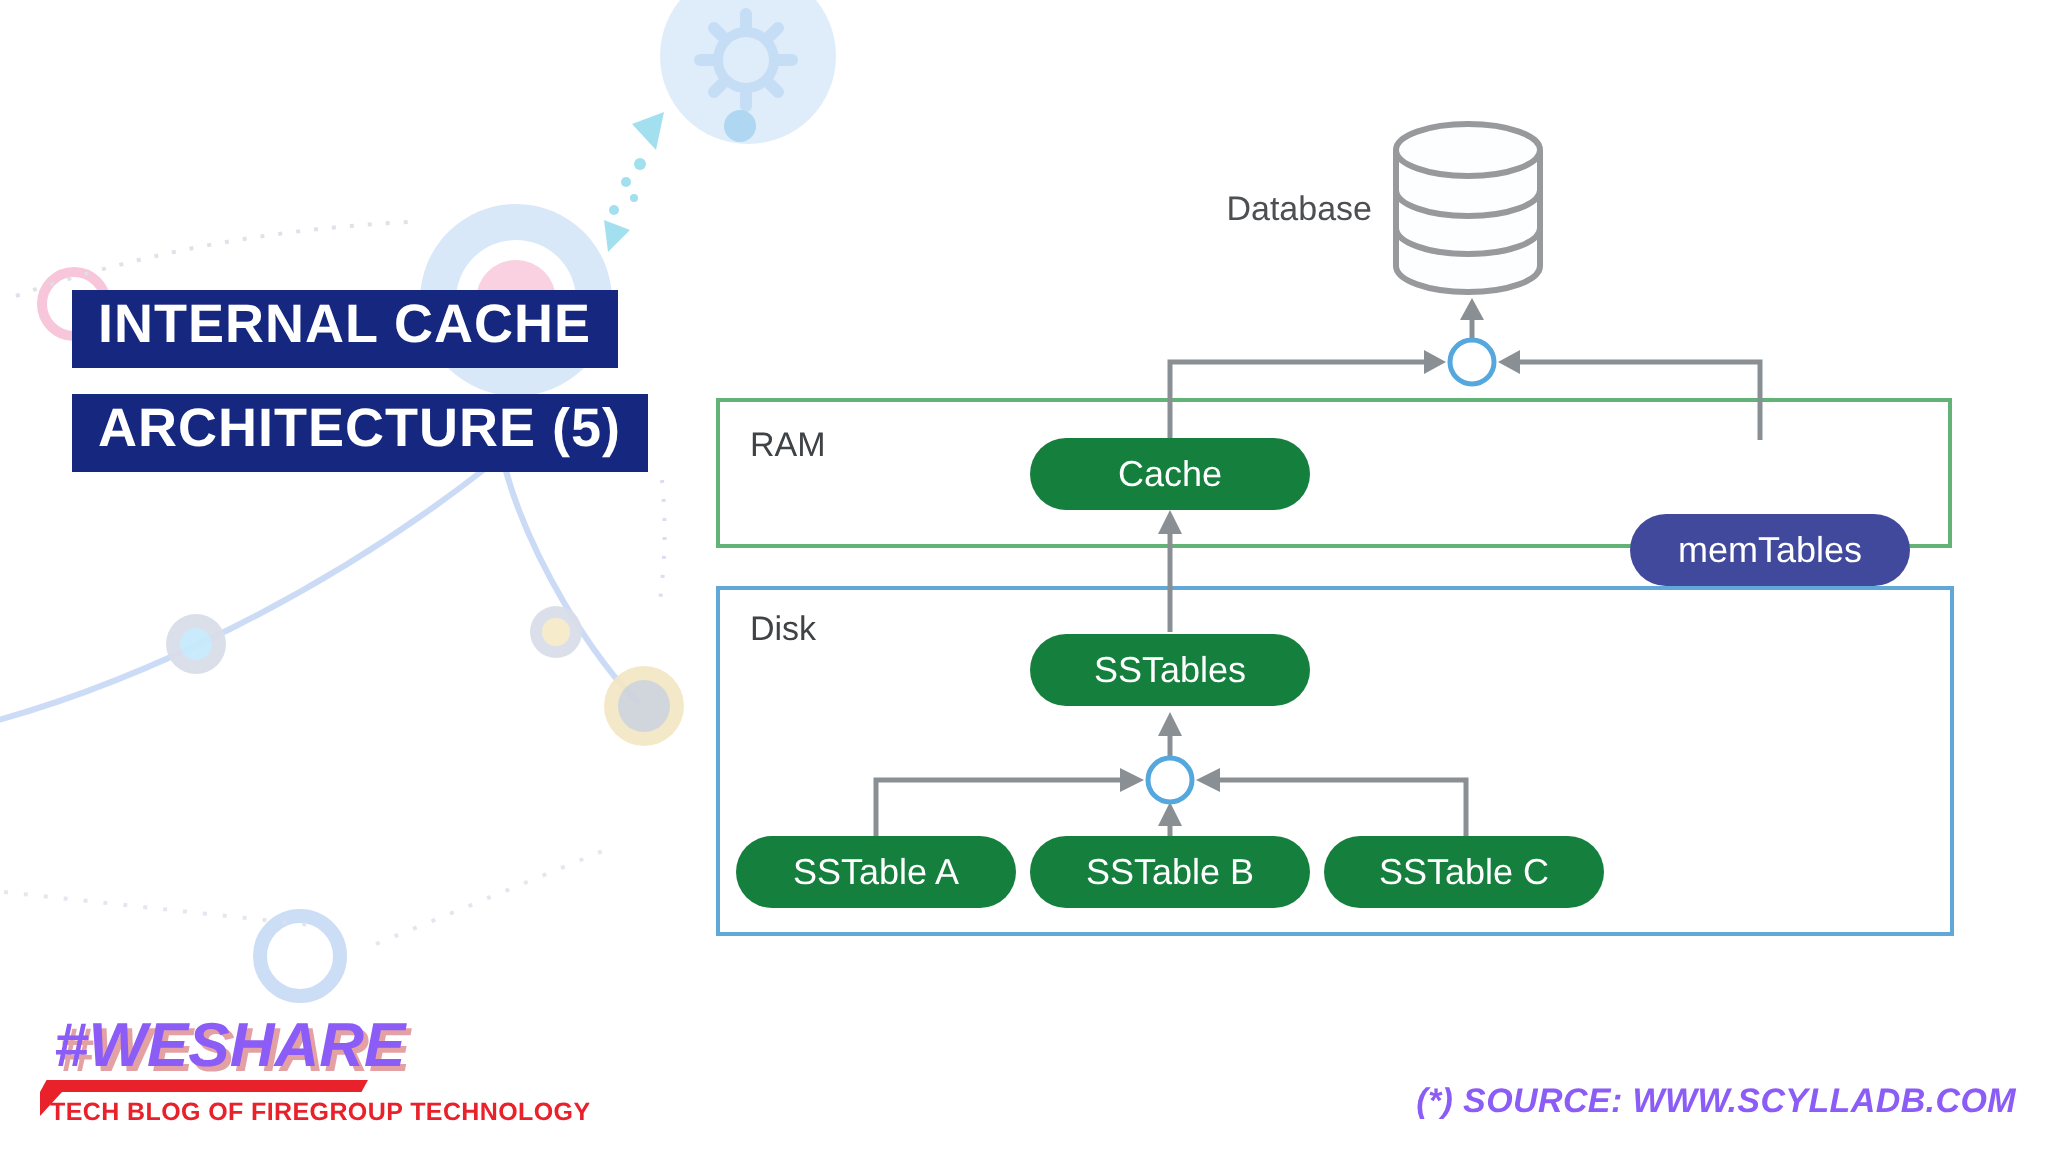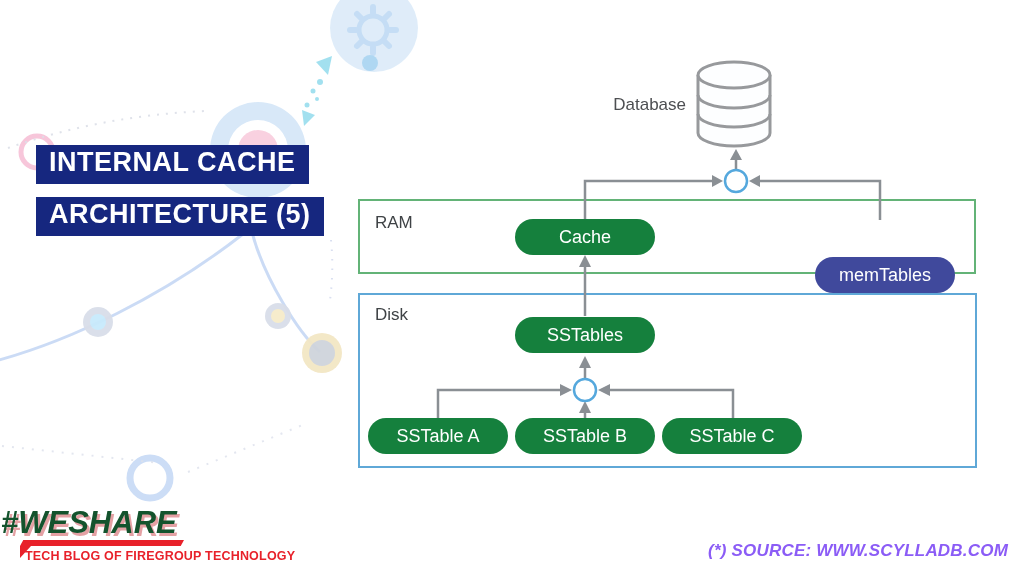--- a/index.html
+++ b/index.html
@@ -35,22 +35,22 @@
   
   .title-bar{
     position:absolute;z-index:4;background:#16277f;color:#ffffff;
     font-weight:700;font-size:27px;letter-spacing:0.5px;
     padding:3px 13px 6px 13px;line-height:1.1;white-space:nowrap;
   }
   .title-line1{left:36px;top:145px;}
   .title-line2{left:36px;top:197px;}
   
   .logo-text{
-    position:absolute;z-index:4;left:1px;top:505px;
-    font-size:31px;font-weight:700;font-style:italic;color:#14532d;
+    position:absolute;z-index:4;left:27px;top:505px;
+    font-size:31px;font-weight:700;font-style:italic;color:#8b5cf6;
     letter-spacing:0px;text-shadow:2.5px 2.5px 0 rgba(187,21,28,0.40);
     white-space:nowrap;
   }
   .logo-underline{
     position:absolute;z-index:4;left:20px;top:540px;width:164px;height:6px;
     background:#e8212a;clip-path:polygon(2% 0,100% 0,98% 100%,0 100%);
   }
   .logo-tail{
     position:absolute;z-index:4;left:20px;top:546px;width:11px;height:12px;
     background:#e8212a;clip-path:polygon(0 0,100% 0,0 100%);

